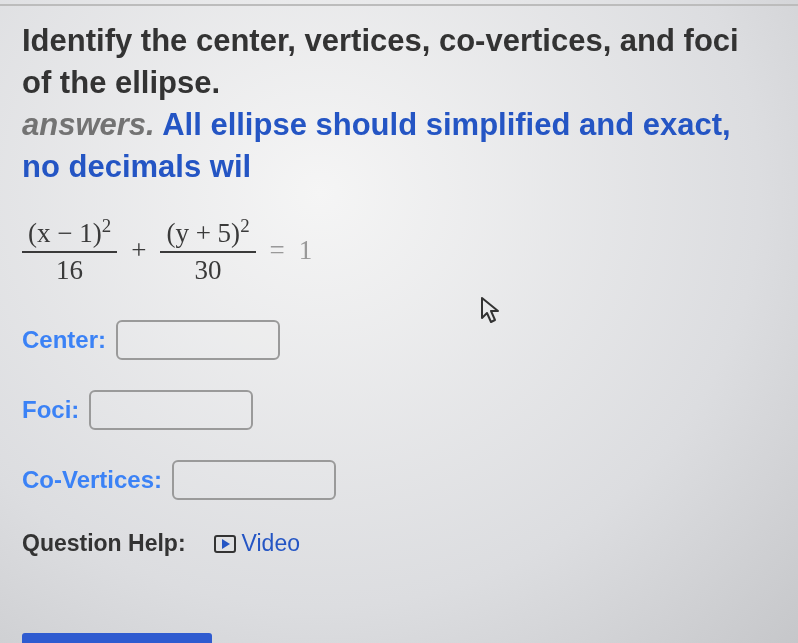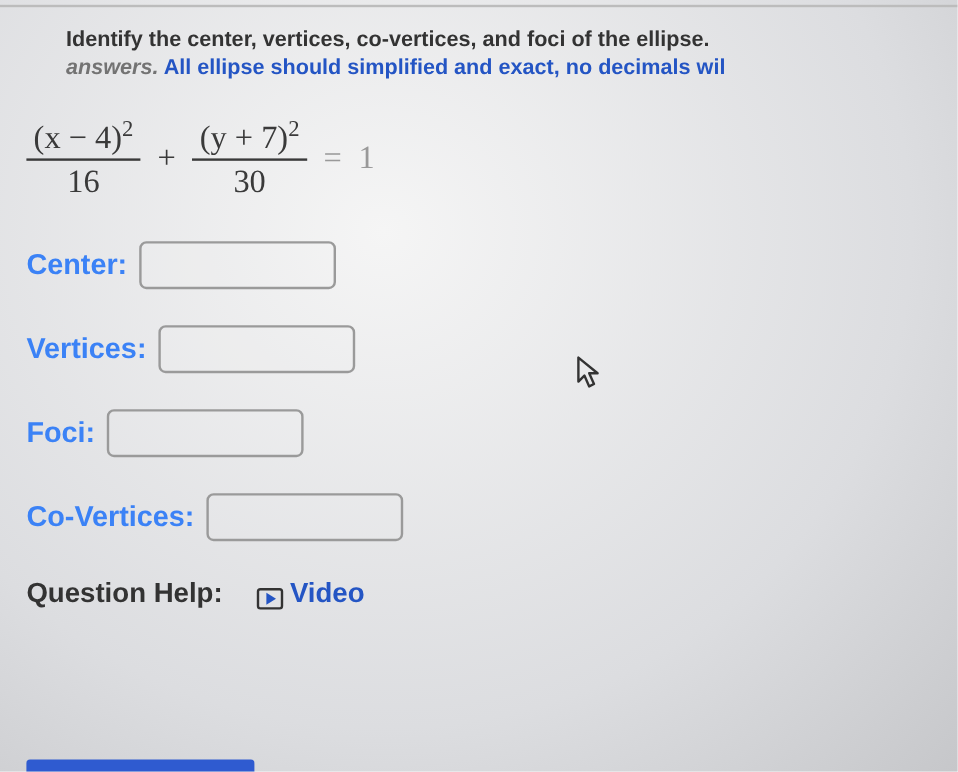--- a/index.html
+++ b/index.html
@@ -14,25 +14,24 @@
       padding-top: 4px;
     }
     .top-rule {
       border-top: 2px solid #bcbcbc;
       margin: 0 0 14px 0;
     }
     .content {
       padding: 0 22px;
     }
     .prompt {
-      font-size: 18px;
+      font-size: 31px;
       font-weight: bold;
       color: #333;
       line-height: 1.35;
-      margin-left: 33px;
     }
     .prompt .italic {
       font-style: italic;
       font-weight: bold;
       color: #737373;
     }
     .prompt .blue {
       color: #2455c4;
       font-weight: bold;
     }
@@ -86,23 +85,23 @@
       font-size: 23px;
       font-weight: bold;
       color: #333;
       display: flex;
       align-items: center;
       gap: 28px;
       flex-wrap: wrap;
     }
     .qhelp .link {
       color: #2455c4;
-      font-weight: bold;
+      font-weight: normal;
       display: inline-flex;
-      align-items: flex-end;
+      align-items: center;
       gap: 6px;
       cursor: pointer;
     }
     .video-icon {
       display: inline-flex;
       border: 2px solid #333;
       border-radius: 3px;
       width: 22px; height: 18px;
       align-items: center; justify-content: center;
     }
@@ -146,43 +145,39 @@
 
 <div class="content">
 
   <div class="prompt">
     <span>Identify the center, vertices, co-vertices, and foci of the ellipse.</span><br>
     <span class="italic">answers.</span><span class="blue"> All ellipse should simplified and exact, no decimals wil</span>
   </div>
 
   <div class="equation">
     <span class="frac">
-      <span class="num"><span>(x − 4)</span><span class="sup">2</span></span>
+      <span class="num"><span>(x − 1)</span><span class="sup">2</span></span>
       <span class="bar"></span>
       <span class="den">16</span>
     </span>
     <span class="op">+</span>
     <span class="frac">
-      <span class="num"><span>(y + 7)</span><span class="sup">2</span></span>
+      <span class="num"><span>(y + 5)</span><span class="sup">2</span></span>
       <span class="bar"></span>
       <span class="den">30</span>
     </span>
     <span class="op eq-rhs">=</span>
     <span class="eq-rhs">1</span>
   </div>
 
   <div class="field-row">
     <span class="field-label">Center:</span>
     <input class="answer-box" type="text" value="" style="">
   </div>
 
-  <div class="field-row">
-    <span class="field-label">Vertices:</span>
-    <input class="answer-box" type="text" value="" style="">
-  </div>
 
   <div class="field-row">
     <span class="field-label">Foci:</span>
     <input class="answer-box" type="text" value="" style="">
   </div>
 
   <div class="field-row">
     <span class="field-label">Co-Vertices:</span>
     <input class="answer-box" type="text" value="" style="">
   </div>

